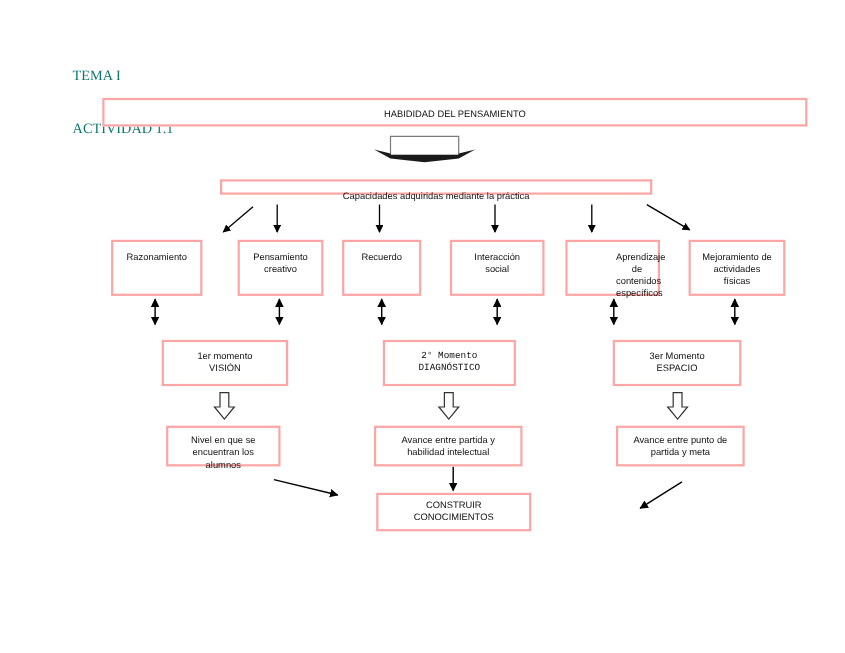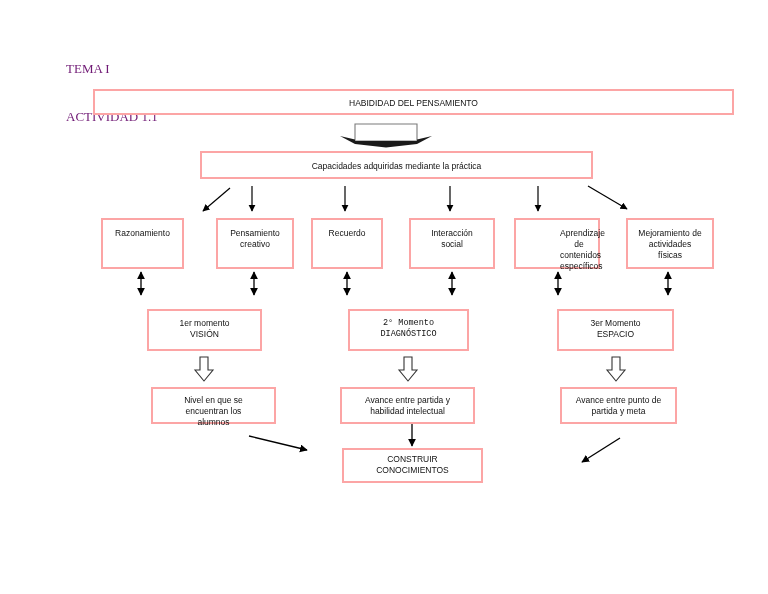--- a/index.html
+++ b/index.html
@@ -18,21 +18,21 @@
   }
 
   
   .header {
     position: absolute;
     left: 66px;
     top: 29px;
     font-family: "Liberation Serif", serif;
     font-size: 13px;
     line-height: 16px;
-    color: #701a75;
+    color: #0f766e;
     white-space: pre;
   }
   .header div { white-space: pre; }
 
   
   .box {
     position: absolute;
     box-sizing: border-box;
     border: 2px solid #fca5a5;
     background: #ffffff;
@@ -50,23 +50,23 @@
   .box--banner {
     left: 93px;
     top: 89px;
     width: 641px;
     height: 26px;
     padding-top: 7px;
   }
   
   .box--capac {
     left: 200px;
-    top: 151px;
+    top: 163px;
     width: 393px;
-    height: 28px;
+    height: 14px;
     padding-top: 8px;
   }
 
   
   .box--cat {
     top: 218px;
     height: 51px;
     padding-top: 8px;
   }
 
@@ -199,21 +199,21 @@
   </div>
   <div class="box box--mom" style="left:348px;width:121px;font-family:Liberation Mono, monospace;">
     <span class="t">2° Momento
 DIAGNÓSTICO</span>
   </div>
   <div class="box box--mom" style="left:557px;width:117px;">
     <span class="t">3er Momento
 ESPACIO</span>
   </div>
 
-  <div class="box box--res" style="left:151px;width:125px;">
+  <div class="box box--res" style="left:151px;width:104px;">
     <span class="t">Nivel en que se
 encuentran los
 alumnos</span>
   </div>
   <div class="box box--res" style="left:340px;width:135px;">
     <span class="t">Avance entre partida y
 habilidad intelectual</span>
   </div>
   <div class="box box--res" style="left:560px;width:117px;">
     <span class="t">Avance entre punto de

